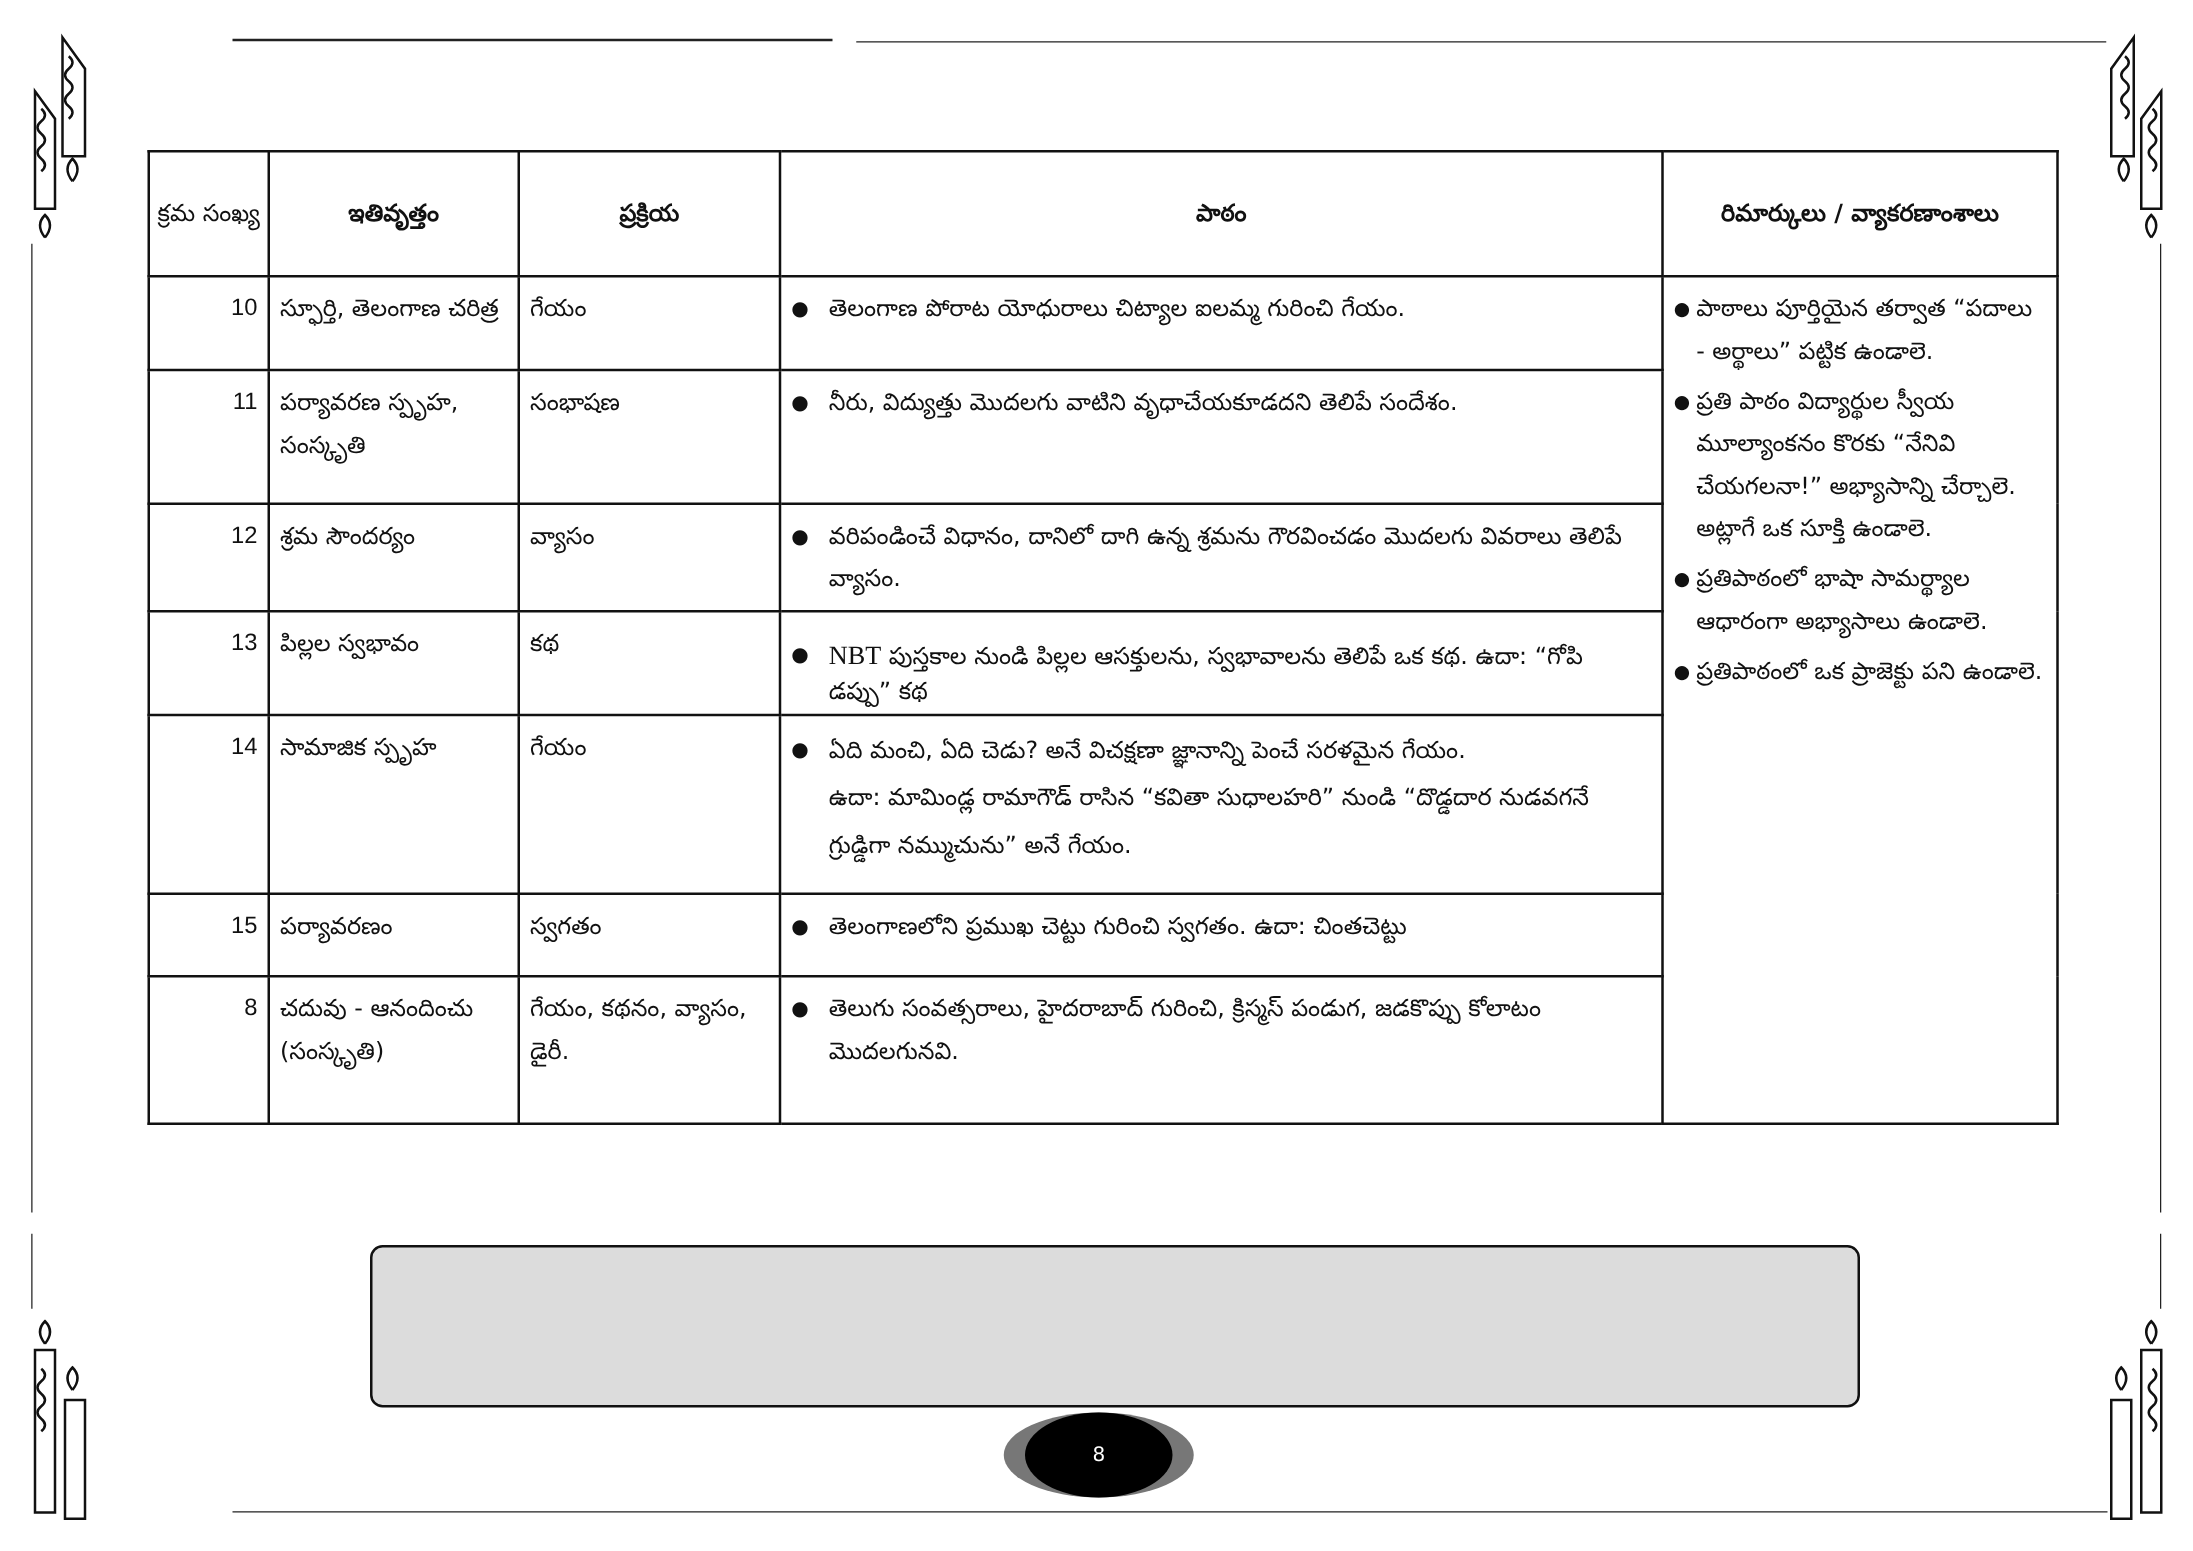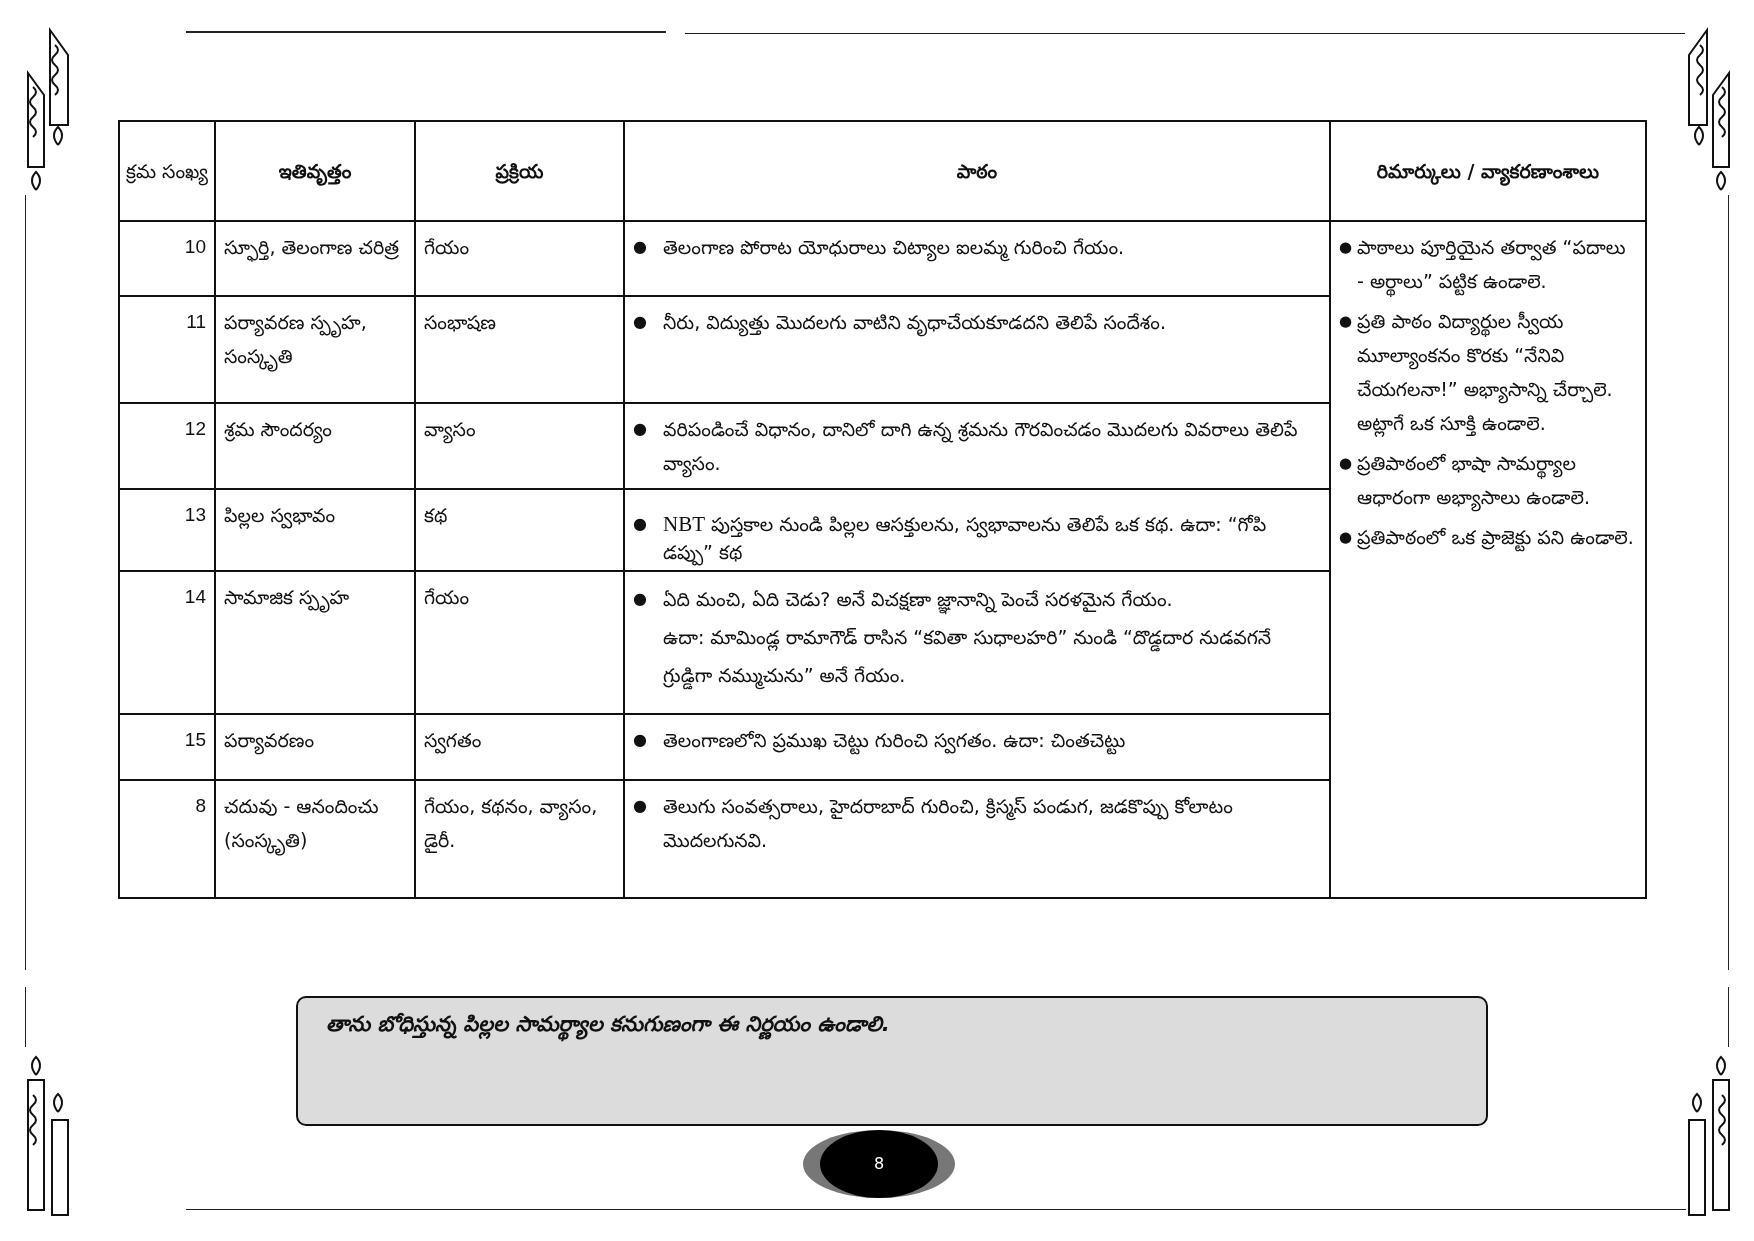--- a/index.html
+++ b/index.html
@@ -149,18 +149,17 @@
     <tr style="height:118px">
       <td class="num">8</td>
       <td>చదువు - ఆనందించు (సంస్కృతి)</td>
       <td>గేయం, కథనం, వ్యాసం, డైరీ.</td>
       <td class="lesson"><span class="bul">●</span><span class="txt">తెలుగు సంవత్సరాలు, హైదరాబాద్ గురించి, క్రిస్మస్ పండుగ, జడకొప్పు కోలాటం మొదలగునవి.</span></td>
     </tr>
   </tbody>
 </table>
 
 <div class="quote">
-  <div>తాను బోధిస్తున్న పిల్లల సామర్థ్యాల కనుగుణంగా ఈ నిర్ణయం ఉండాలి.</div>
 </div>
 
 <div class="page-oval">
   <div class="inner">8</div>
 </div>
 
 </body></html>

